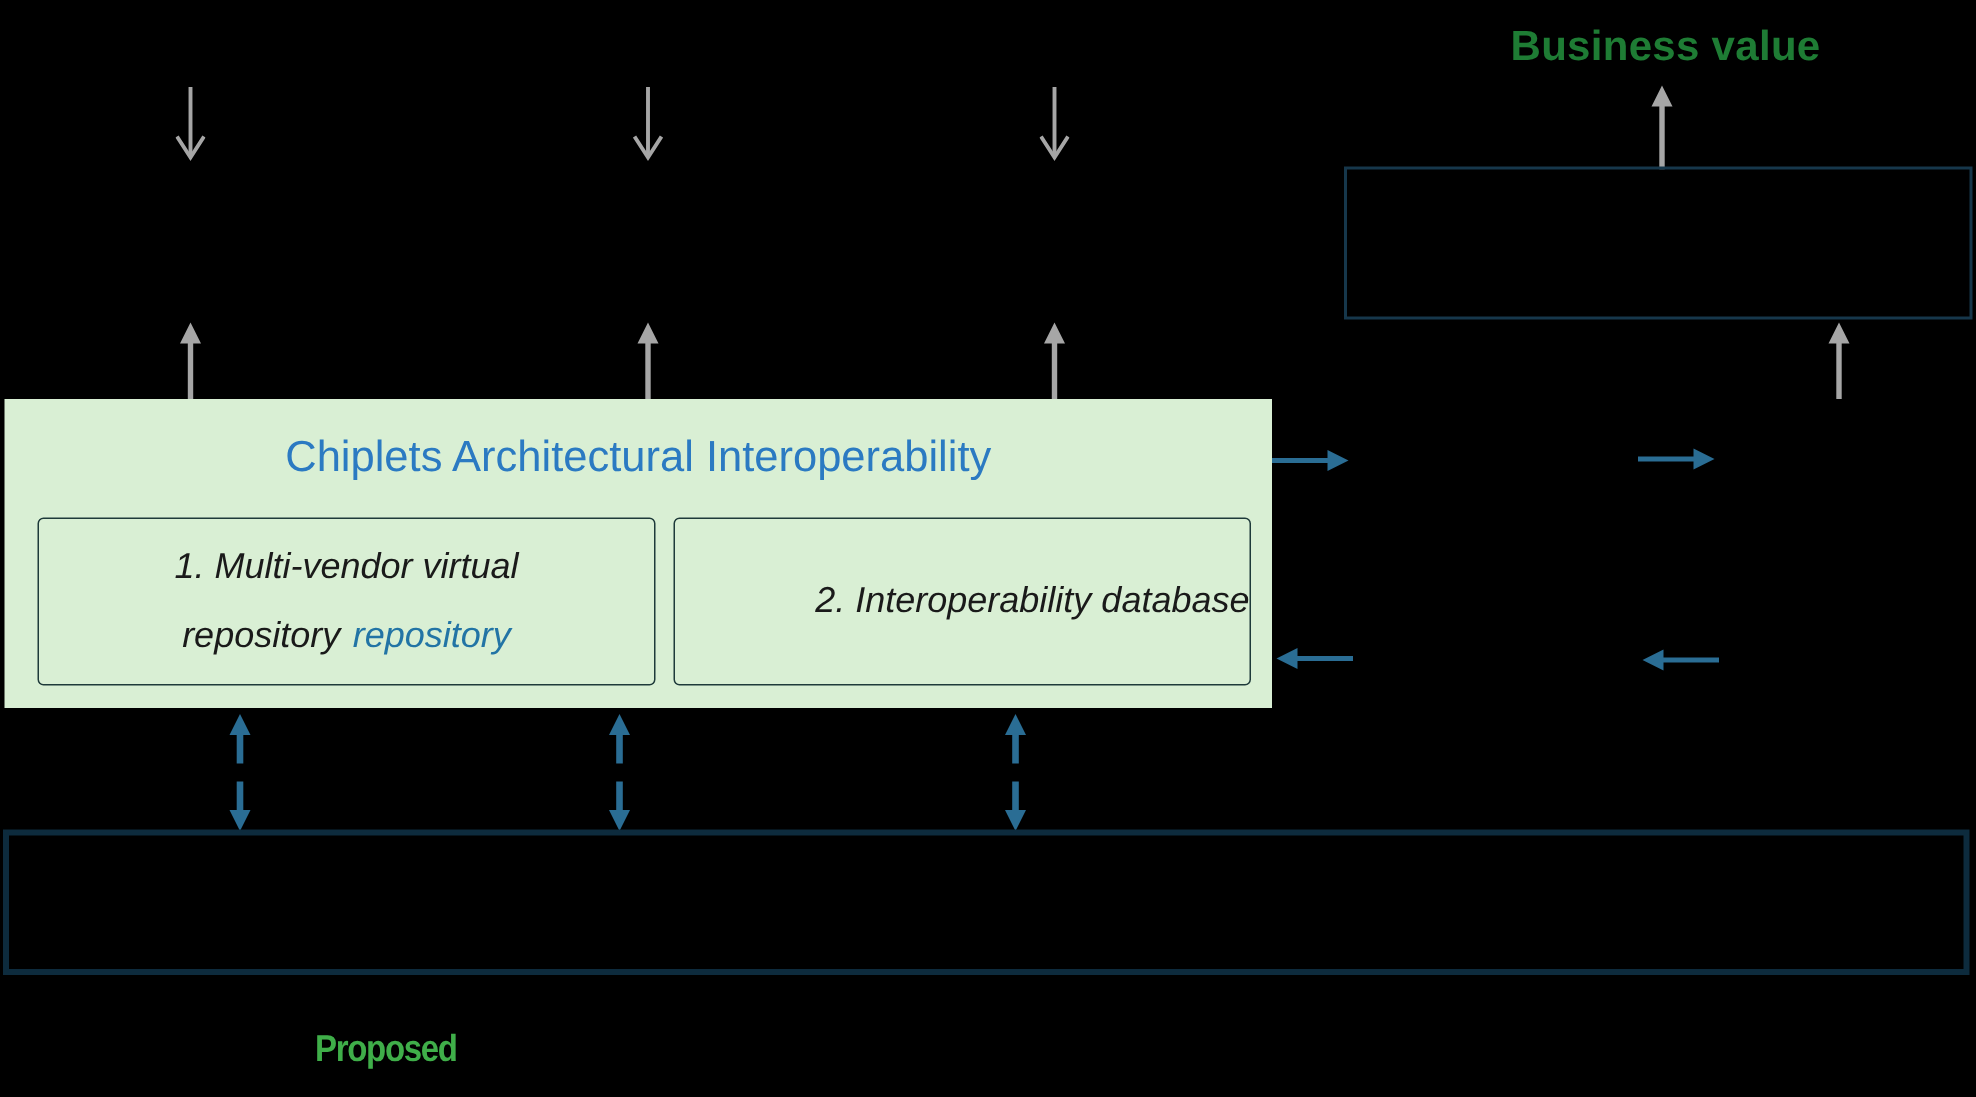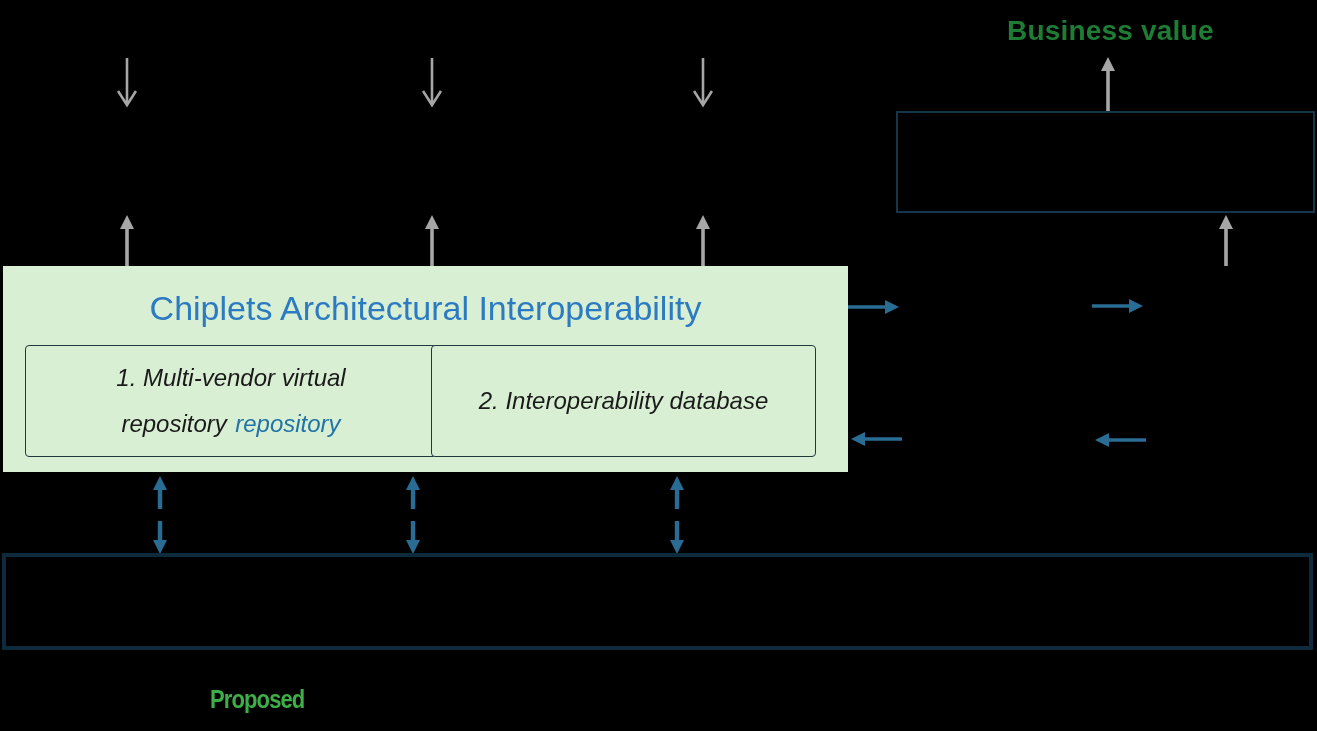--- a/index.html
+++ b/index.html
@@ -35,33 +35,33 @@
   }
   .bv-box{
     width:415px;height:98px;border:2px solid var(--box-border-navy);background:transparent;
   }
   
   .green-panel{
     left:3px;top:266px;width:845px;height:206px;background:var(--green-fill);
   }
   .green-title{
     margin-top:23px;text-align:center;color:var(--title-blue);
-    font-size:34px;font-weight:400;white-space:nowrap;
+    font-size:29px;font-weight:400;white-space:nowrap;
   }
   .rounded-box{
     position:absolute;top:79px;height:110px;
     border:1.5px solid var(--rounded-border);border-radius:4px;
     background:var(--green-fill);
     display:flex;flex-direction:column;justify-content:space-evenly;align-items:center;
     font-style:italic;font-size:24px;color:var(--ink);
   }
   .rounded-box .line{white-space:nowrap;}
   .hl{color:var(--repo-teal);margin-left:0.35em;}
   .box1{left:22px;width:410px;}
-  .box2{left:428px;width:383px;}
+  .box2{left:446px;width:383px;align-items:flex-end;}
   
   .bottom-box{
     left:2px;top:553px;width:1303px;height:89px;
     border:4px solid var(--bottom-border-navy);background:transparent;
   }
   .proposed-label{
     left:210px;top:685px;color:var(--proposed-green);
     font-size:25px;font-weight:700;letter-spacing:-1px;
     transform:scaleX(0.88);transform-origin:left center;white-space:nowrap;
   }

